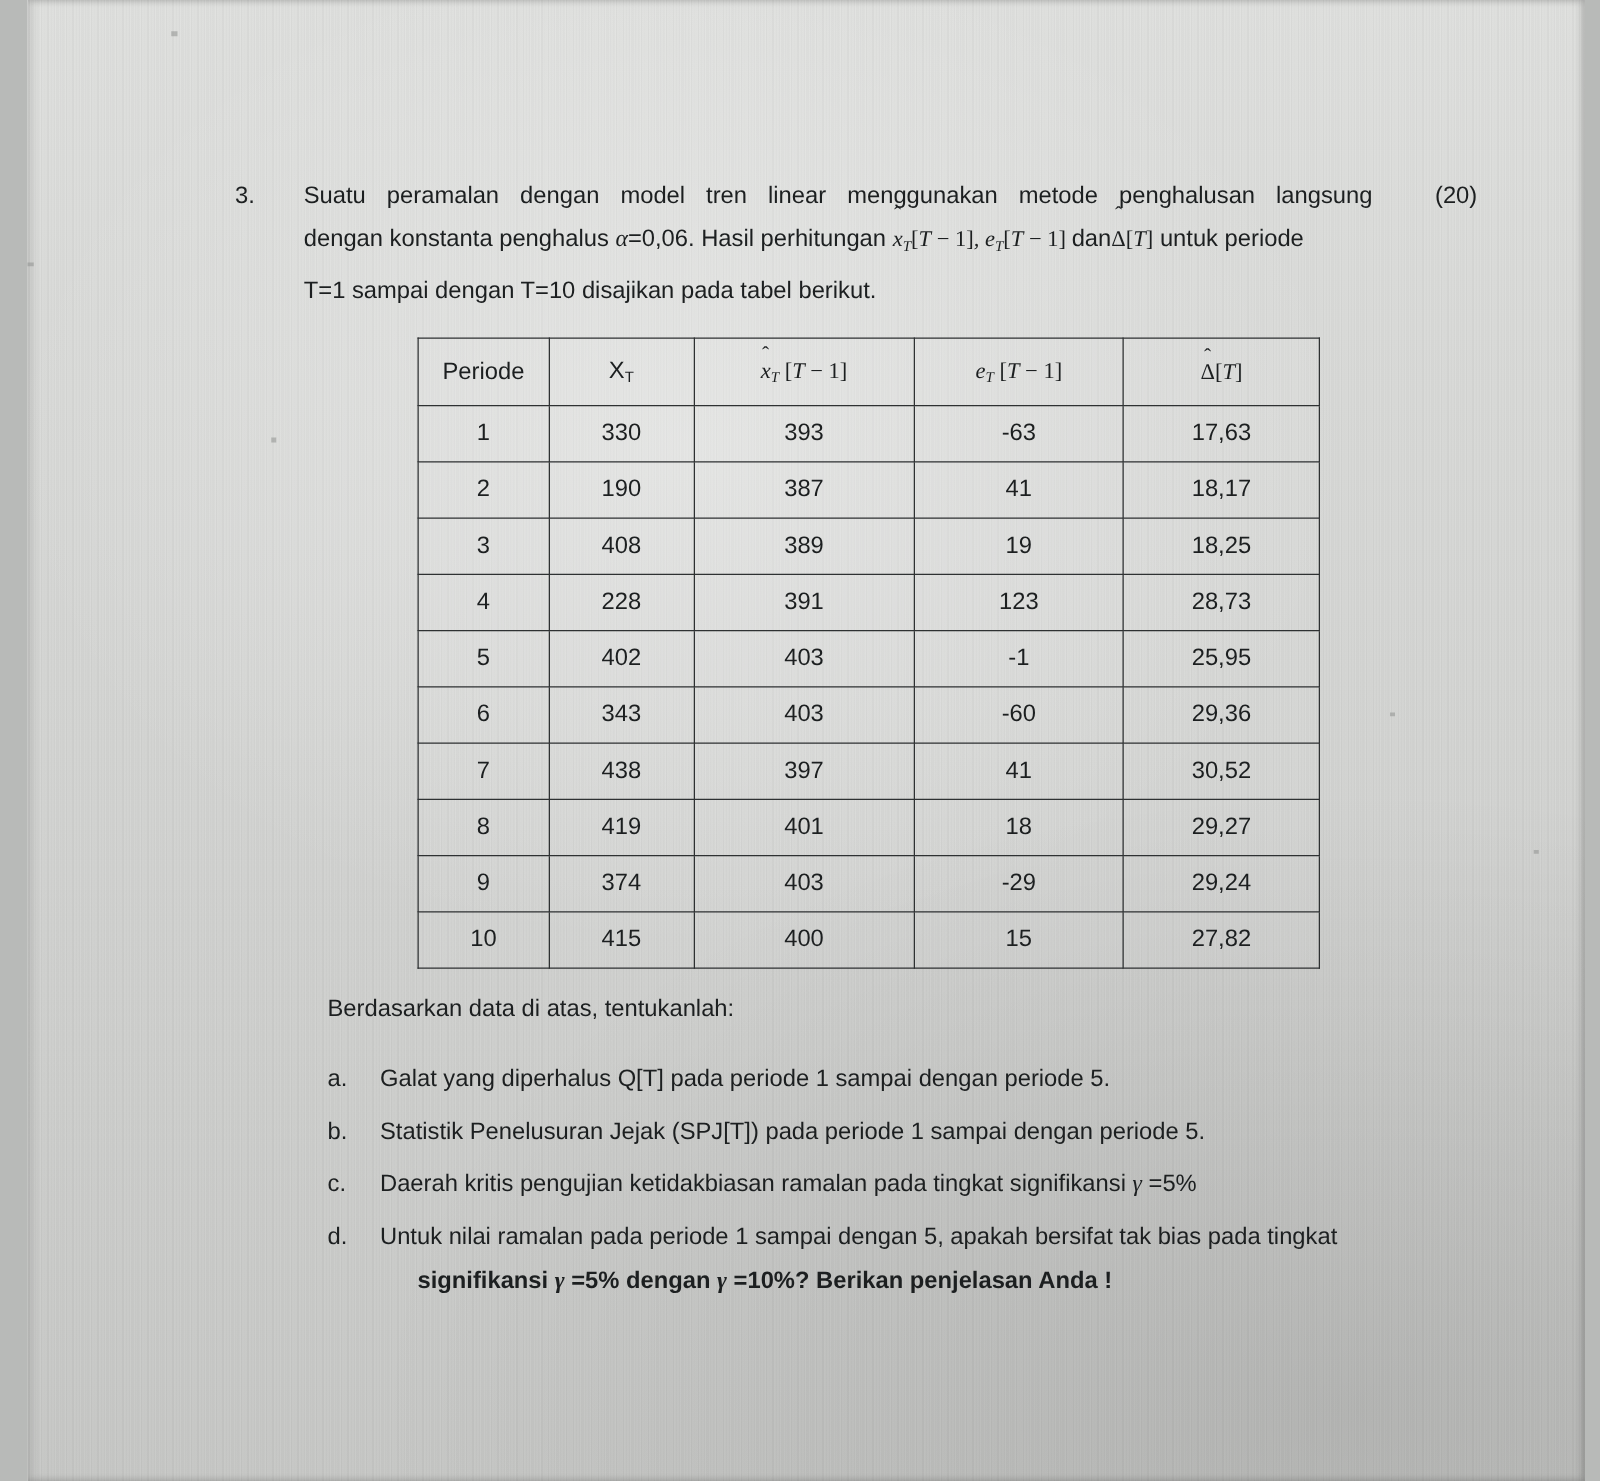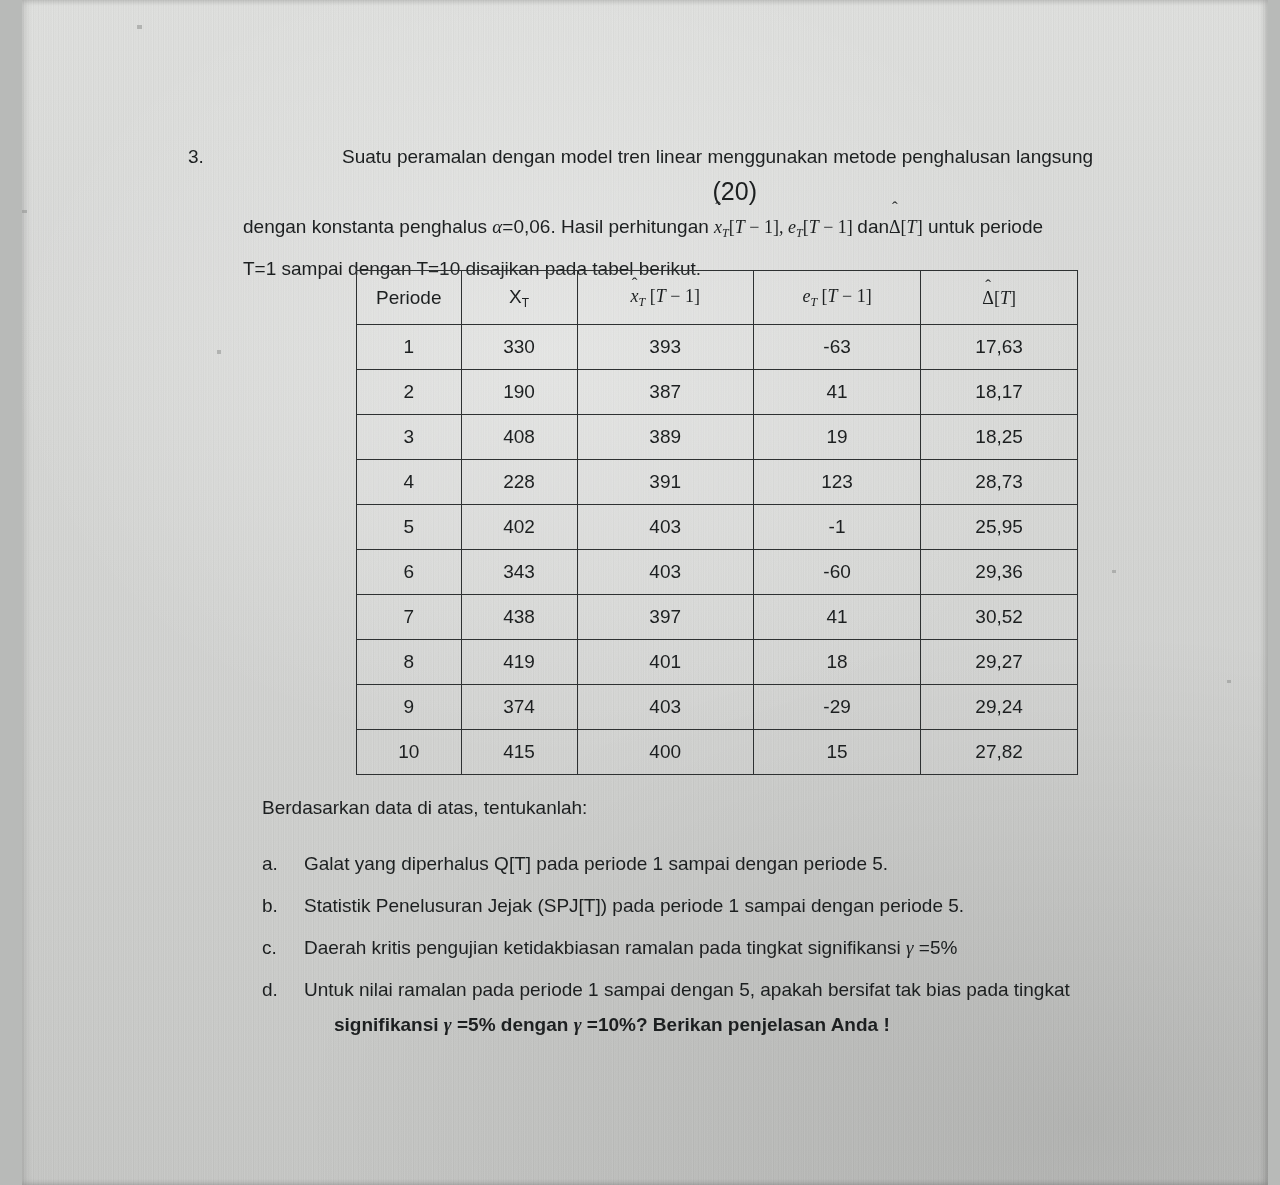--- a/index.html
+++ b/index.html
@@ -84,32 +84,31 @@
     font-size: 19px;
     line-height: 35px;
   }
   .q-body {
     flex: 1 1 auto;
     font-size: 19px;
     line-height: 35px;
   }
   .q-line1 {
     display: flex;
-    align-items: center;
-    flex-direction: column;
+    align-items: flex-end;
   }
   .q-line1 .txt {
     flex: 1 1 auto;
     text-align: justify;
     text-align-last: justify;
     padding-right: 16px;
   }
   .q-marks {
     flex: 0 0 auto;
-    font-size: 25px;
+    font-size: 19px;
     width: 60px;
     text-align: left;
     padding-left: 34px;
   }
   .q-line2, .q-line3 { white-space: nowrap; }
 
   
   .mth { font-family: "Liberation Serif", serif; font-style: italic; font-size: 18px; }
   .mth .up { font-style: normal; }
   .sub {
@@ -135,21 +134,21 @@
     font-size: 0.95em;
     font-style: normal;
     line-height: 1;
   }
   .alpha { font-family: "Liberation Serif", serif; font-style: italic; font-size: 19px; }
   .gam   { font-family: "Liberation Serif", serif; font-style: italic; font-size: 19px; }
 
   
   #tbl {
     position: absolute;
-    left: 334px;
+    left: 312px;
     top: 270px;
     width: 722px;
     border-collapse: collapse;
     background: transparent;
   }
   #tbl td, #tbl th {
     border: 1px solid #2e3132;
     text-align: center;
     font-weight: normal;
     font-size: 19px;

